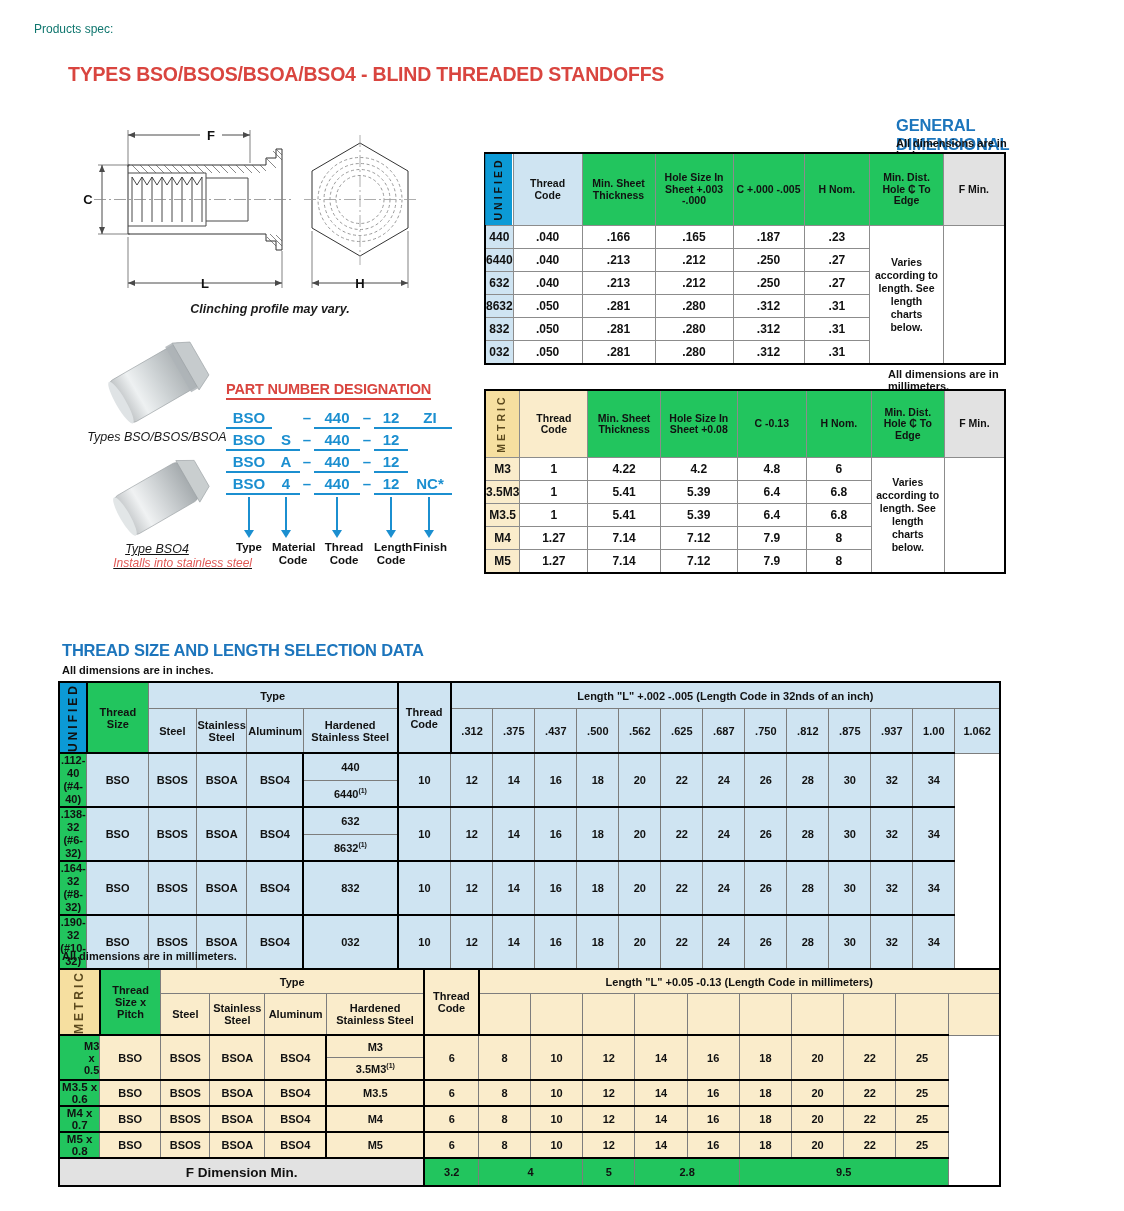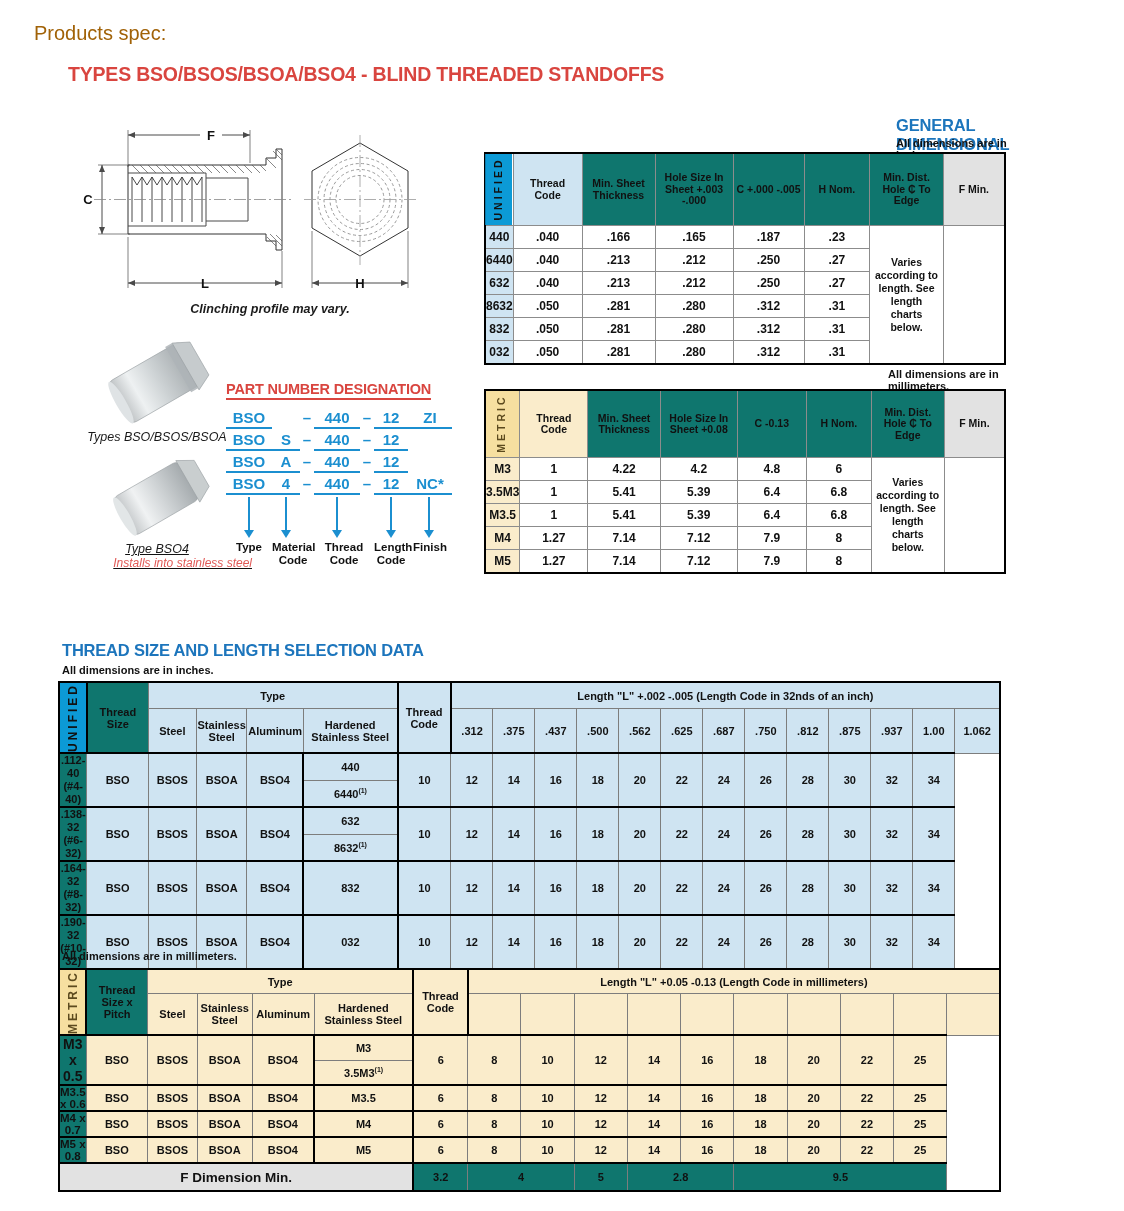--- a/index.html
+++ b/index.html
@@ -7,21 +7,21 @@
     width:1124px;
     background:#ffffff;
     font-family:"Liberation Sans", sans-serif;
     color:#111;
     -webkit-font-smoothing:antialiased;
   }
   .page{position:relative;width:1124px;height:1211px;overflow:hidden;}
 
   .products-spec{
     position:absolute;left:34px;top:22px;
-    font-size:20px;color:#a16207;font-weight:400;
+    font-size:12px;color:#0f766e;font-weight:400;
   }
 
   .main-title{
     position:absolute;left:68px;top:63px;
     font-size:19.5px;font-weight:bold;color:#d9453f;
     letter-spacing:-0.2px;
   }
 
   
   .drawing{position:absolute;left:70px;top:125px;width:400px;height:190px;}
@@ -82,21 +82,21 @@
     font-size:12px;font-weight:bold;letter-spacing:3px;text-align:center;
     color:#fff;
   }
   .vtab.metric{color:#5c4a1e;}
 
   .blu-head{background:#cfe4f2;}
   .blu-cell{background:#cfe4f2;}
   .tan-head{background:#faeccb;}
   .tan-cell{background:#faeccb;}
   .grey-cell{background:#e2e2e2;}
-  .white-cell{background:#0f766e;}
+  .white-cell{background:#22c55e;}
 
   sup{font-size:7px;vertical-align:super;}
 
   .selhead{font-size:11px;font-weight:bold;}
   .seltable{font-size:11px;}
   .seltable td,.seltable th{border:1px solid #7d7d7d;text-align:center;
     font-weight:bold;color:#111;padding:0;}
   .seltable .thick-t{border-top:2px solid #000;}
 </style>
 </head>
@@ -668,21 +668,21 @@
           <th class="tan-head selhead"></th>
           <th class="tan-head selhead"></th>
           <th class="tan-head selhead"></th>
           <th class="tan-head selhead"></th>
           <th class="tan-head selhead"></th>
           <th class="tan-head selhead"></th>
         </tr>
       </thead>
       <tbody>
         <tr>
-          <td rowspan="2" class="white-cell thick-t" style="font-size:14px;">M3 x 0.5</td>
+          <td rowspan="2" class="white-cell thick-t" style="font-size:11px;padding-left:24px;">M3 x 0.5</td>
           <td rowspan="2" class="tan-cell thick-t">BSO</td>
           <td rowspan="2" class="tan-cell thick-t">BSOS</td>
           <td rowspan="2" class="tan-cell thick-t">BSOA</td>
           <td rowspan="2" class="tan-cell thick-t">BSO4</td>
           <td class="tan-cell thick-t" style="height:21px;border-left:2px solid #000;border-right:2px solid #000;">M3</td>
           <td rowspan="2" class="tan-cell thick-t">6</td>
           <td rowspan="2" class="tan-cell thick-t">8</td>
           <td rowspan="2" class="tan-cell thick-t">10</td>
           <td rowspan="2" class="tan-cell thick-t">12</td>
           <td rowspan="2" class="tan-cell thick-t">14</td>

